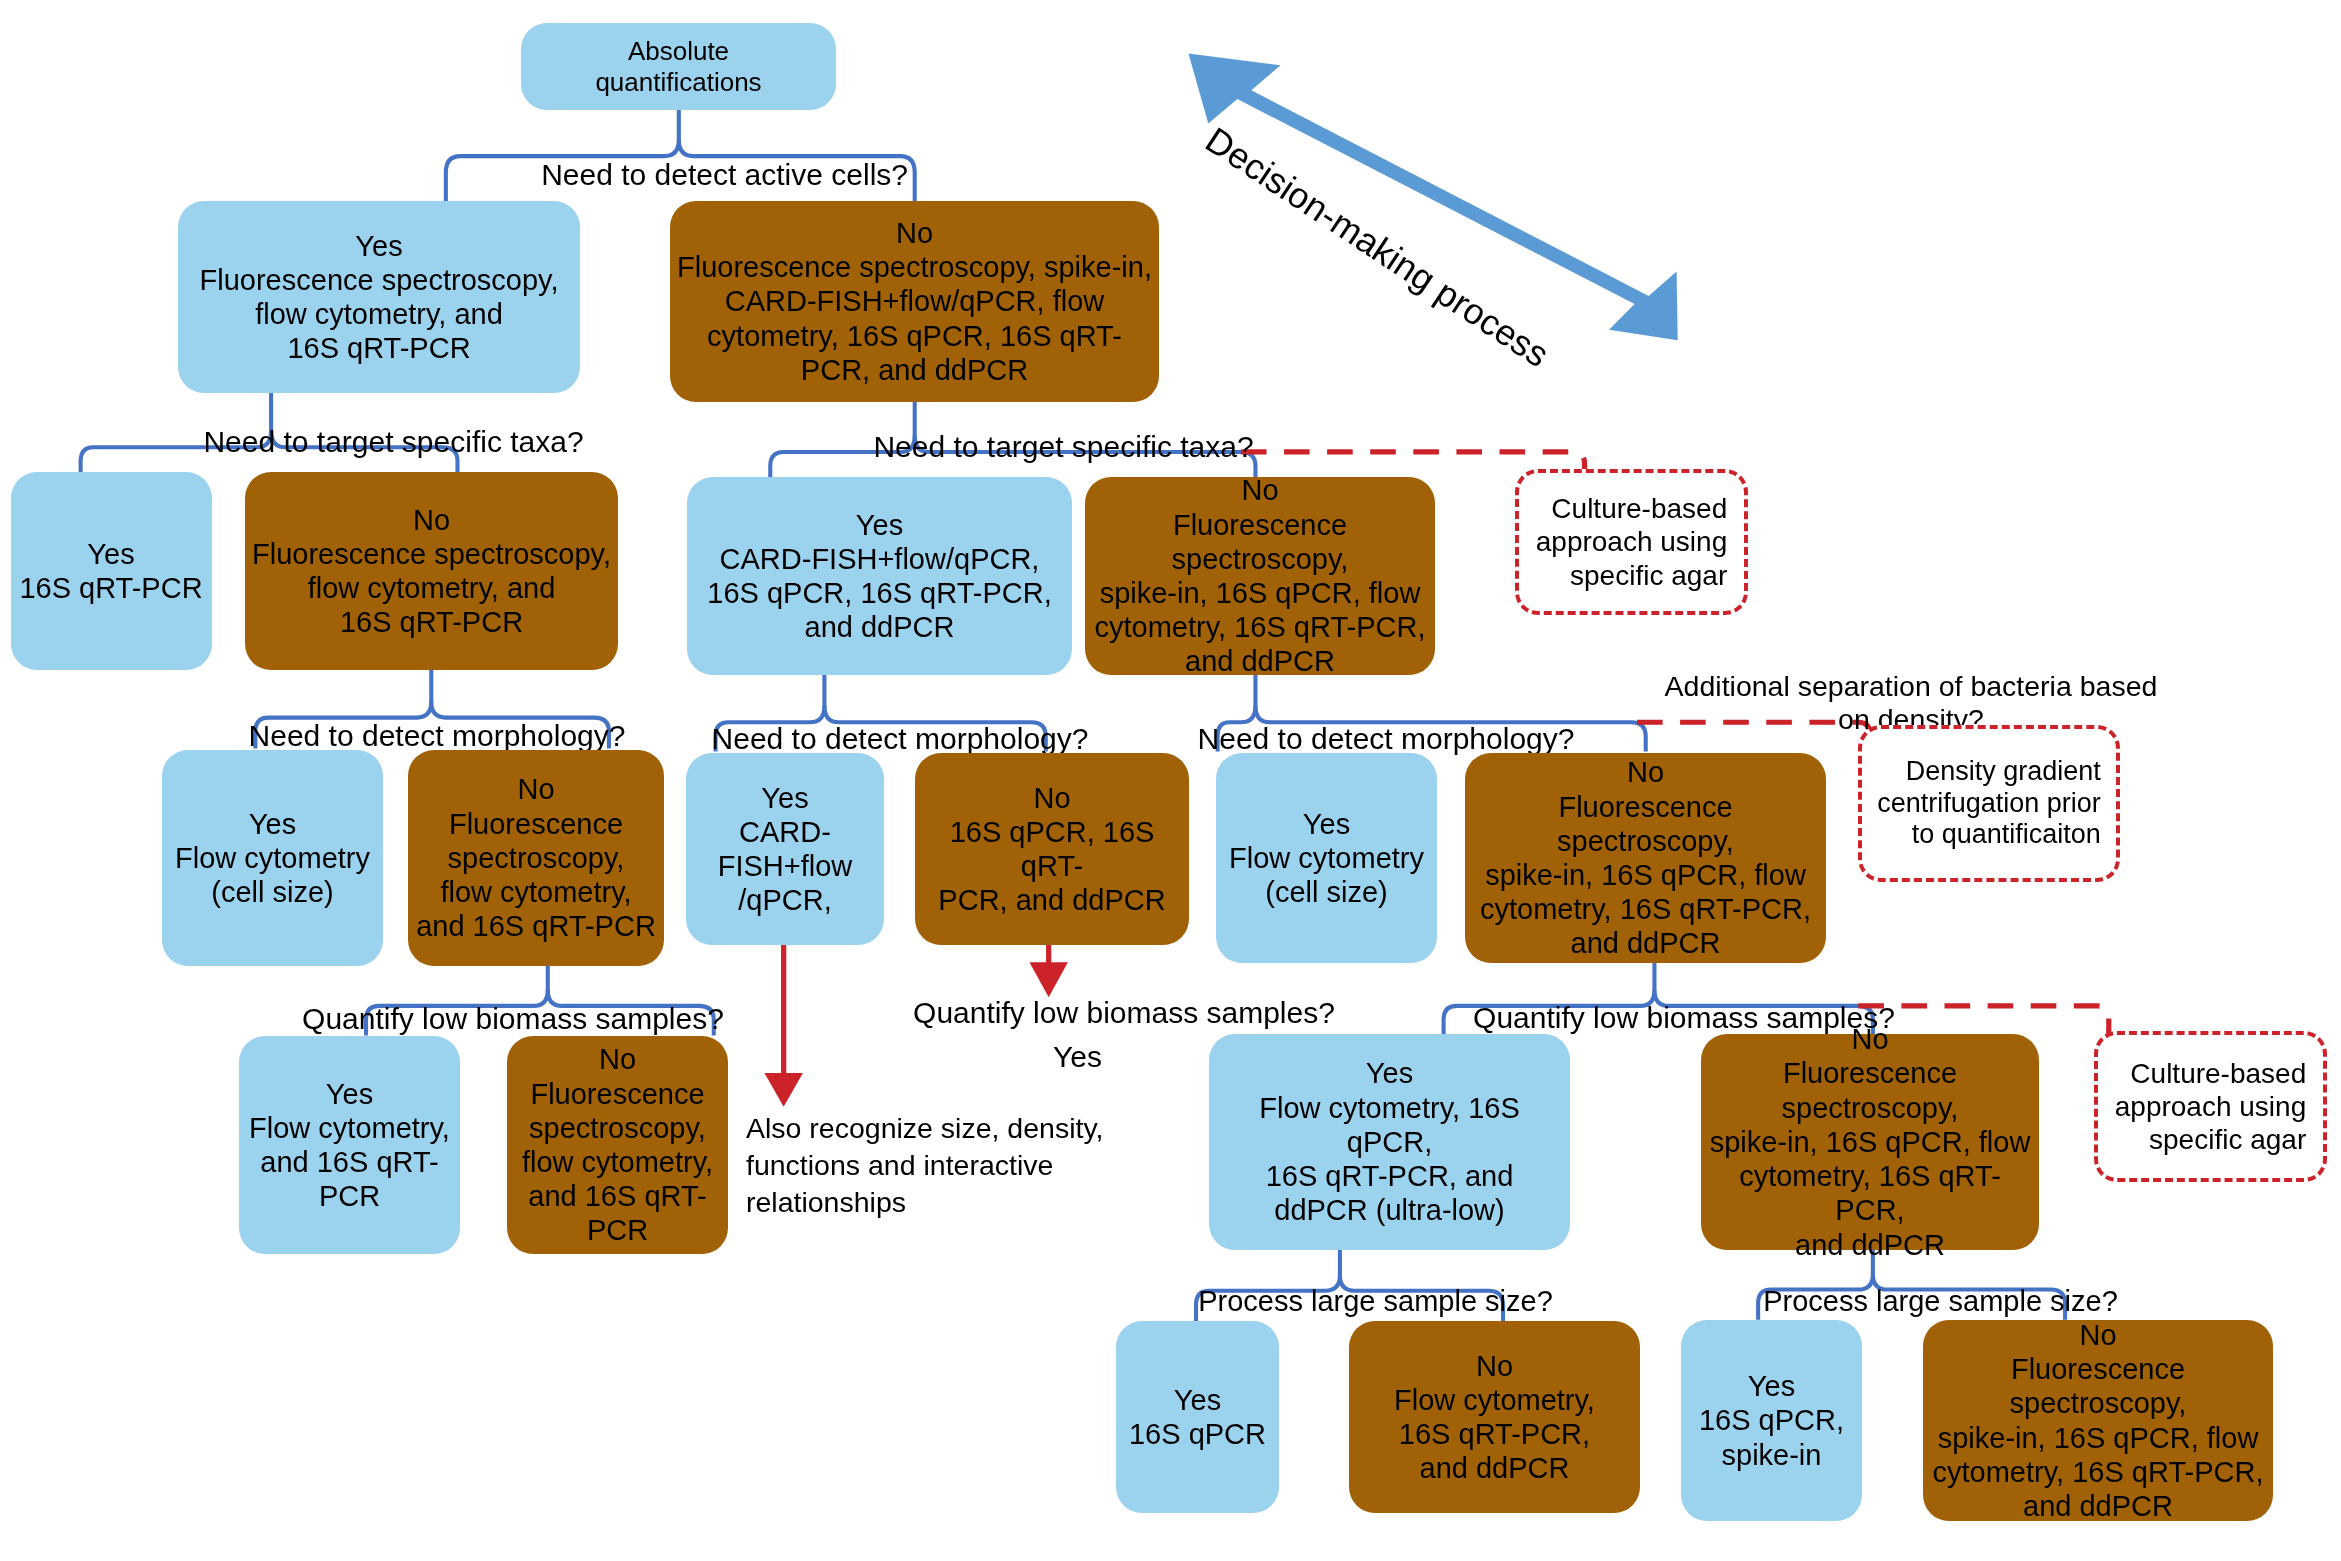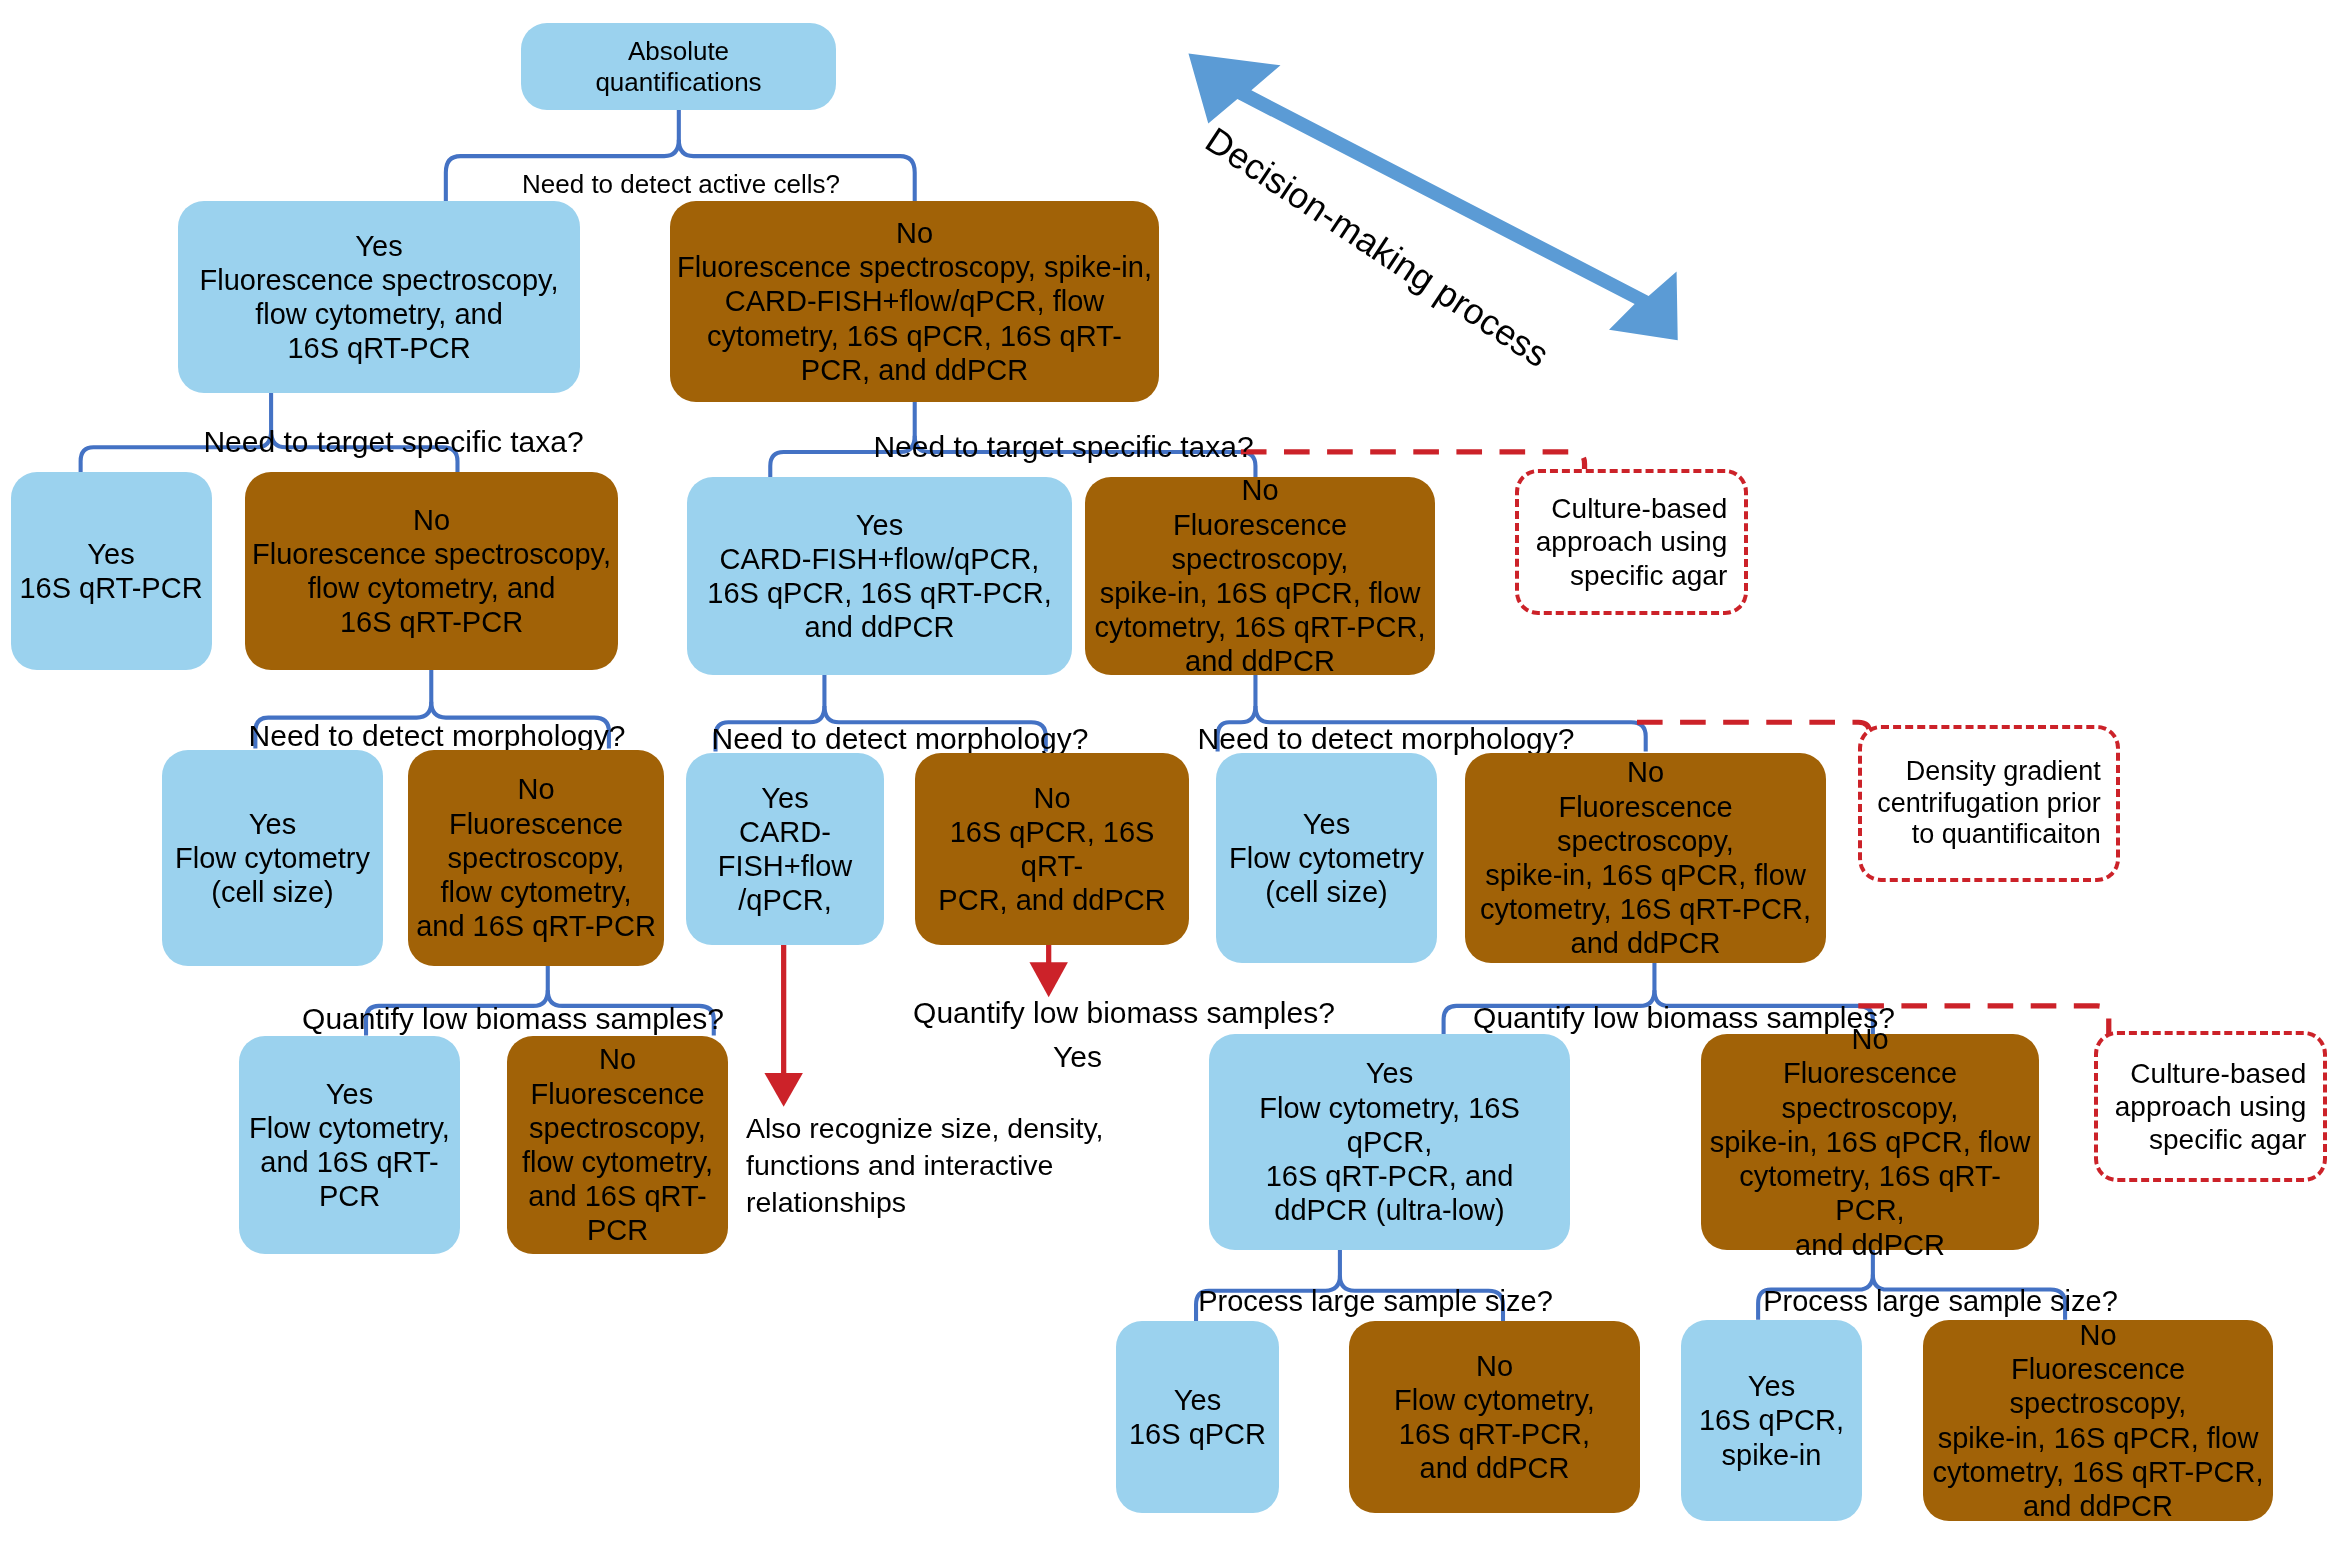--- a/index.html
+++ b/index.html
@@ -108,21 +108,21 @@
     <g>
       <polygon points="2040,92 2198,112 2148,155 2830,508 2878,466 2880,584 2762,566 2806,522 2124,170 2074,212" fill="#5B9BD5" stroke="none"></polygon>
     </g>
   </svg>
 
   <div class="arrow-label" style="font-size:36px;">Decision-making process</div>
 
   <div class="node blue" style="left:521px;top:23px;width:315px;height:87px;font-size:26px;">Absolute
 quantifications</div>
 
-  <div class="qlabel" style="left:454px;top:170px;width:454px;font-size:26px;">Need to detect active cells?</div>
+  <div class="qlabel" style="left:454px;top:158px;width:454px;font-size:30px;text-align:right;">Need to detect active cells?</div>
 
   <div class="node blue" style="left:178px;top:201px;width:402px;height:192px;font-size:29px;">Yes
 Fluorescence spectroscopy,
 flow cytometry, and
 16S qRT-PCR</div>
 
   <div class="node gray" style="left:670px;top:201px;width:489px;height:201px;font-size:29px;">No
 Fluorescence spectroscopy, spike-in,
 CARD-FISH+flow/qPCR, flow
 cytometry, 16S qPCR, 16S qRT-
@@ -182,20 +182,22 @@
   <div class="node blue" style="left:1216px;top:753px;width:221px;height:210px;font-size:29px;">Yes
 Flow cytometry
 (cell size)</div>
 
   <div class="node gray" style="left:1465px;top:753px;width:361px;height:210px;font-size:29px;">No
 Fluorescence spectroscopy,
 spike-in, 16S qPCR, flow
 cytometry, 16S qRT-PCR,
 and ddPCR</div>
 
+  <div class="qlabel" style="left:1585px;top:670px;width:652px;font-size:28.5px;text-align:center;">Additional separation of bacteria based
+on density?</div>
 
   <div class="node dashed" style="left:1858px;top:725px;width:262px;height:157px;font-size:27px;">Density gradient
 centrifugation prior
 to quantificaiton</div>
 
   <div class="qlabel" style="left:245px;top:1002px;width:536px;font-size:30px;">Quantify low biomass samples?</div>
 
   <div class="node blue" style="left:239px;top:1036px;width:221px;height:218px;font-size:29px;">Yes
 Flow cytometry,
 and 16S qRT-PCR</div>

